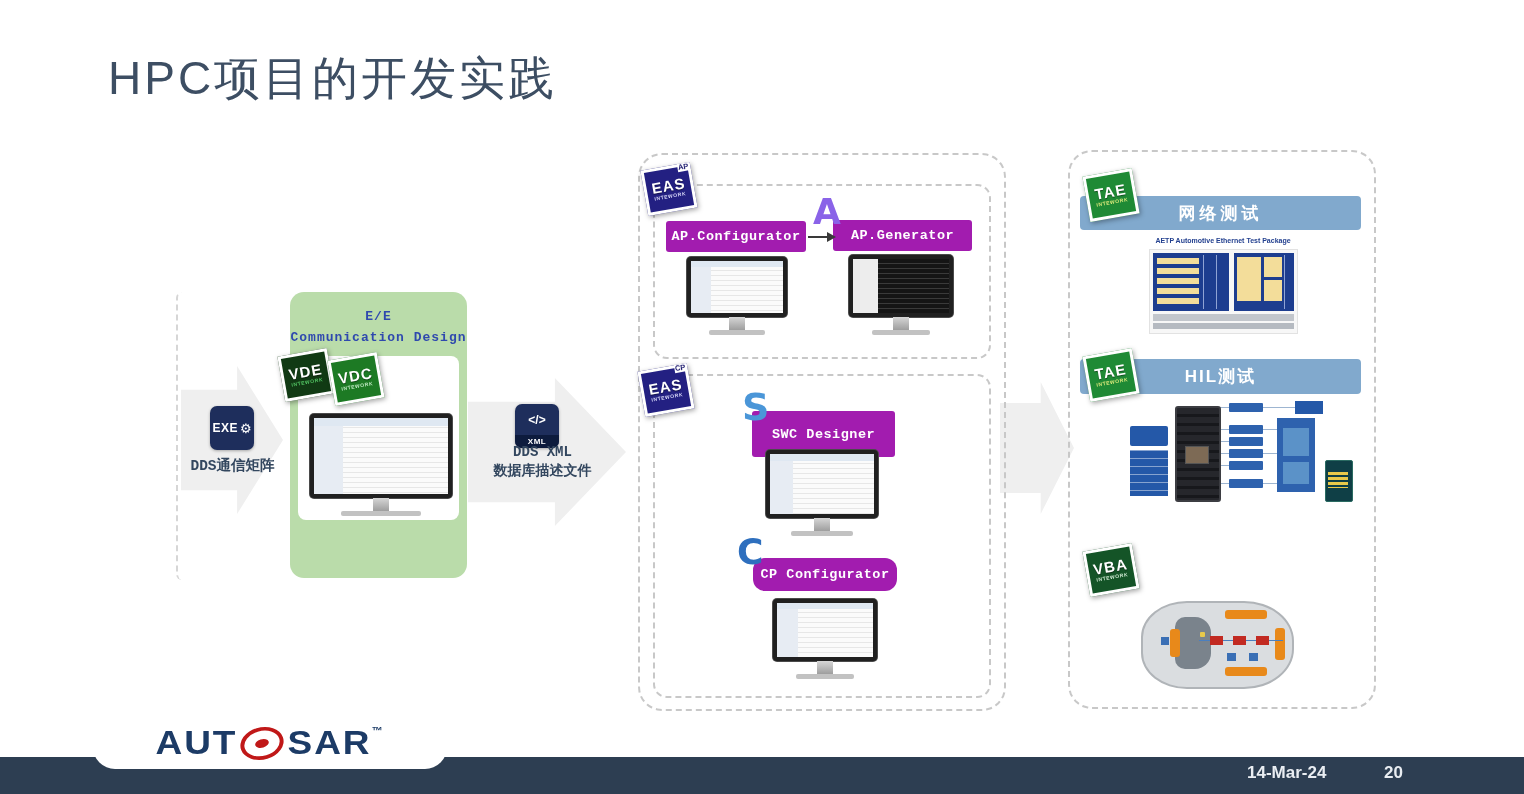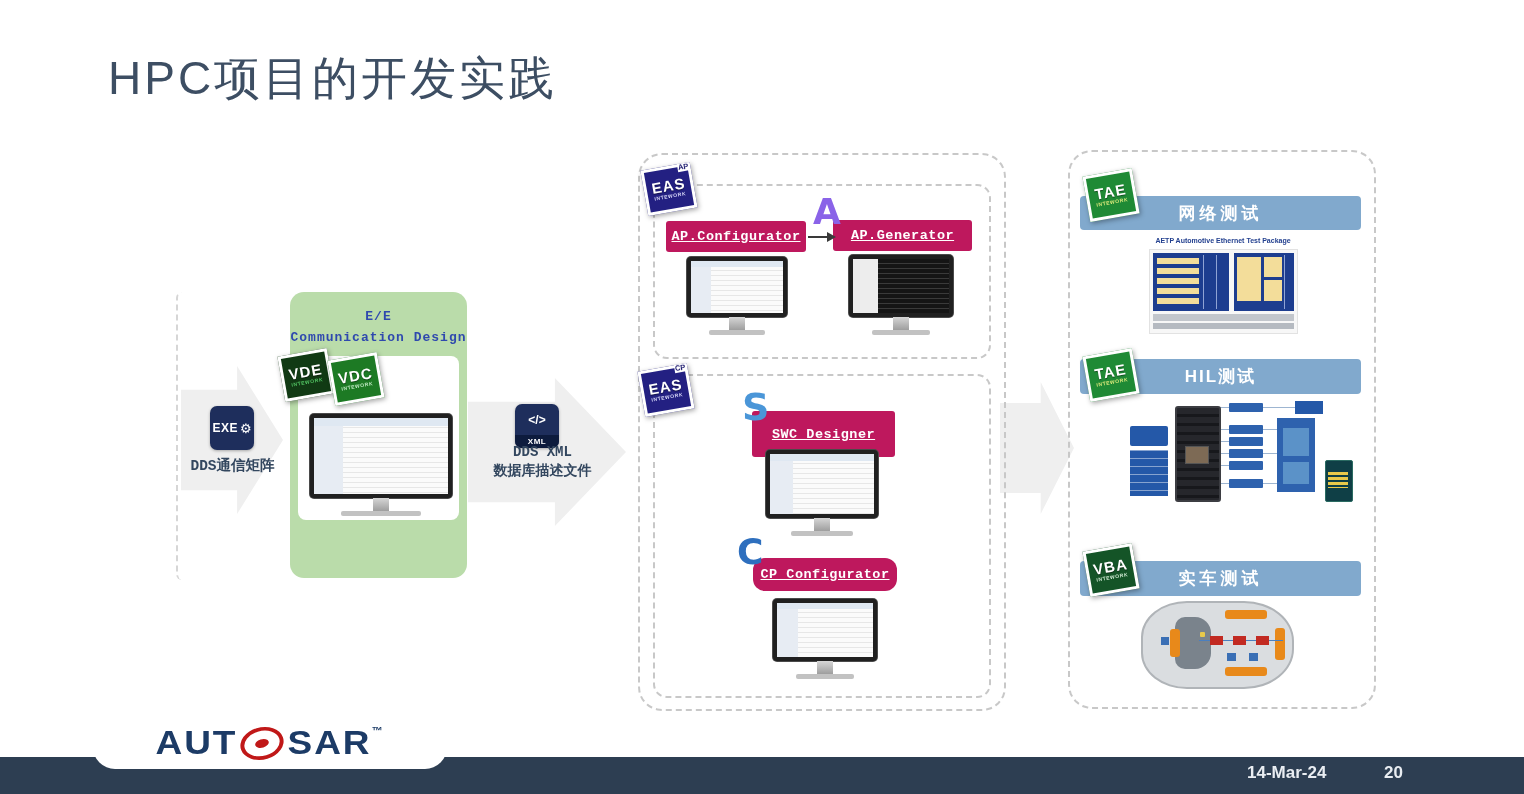--- a/index.html
+++ b/index.html
@@ -69,23 +69,23 @@
   #chip-eas-ap{left:644px;top:166px;}
   #chip-eas-cp{left:641px;top:367px;}
   .chip-tae{background:#1f8a35;}
   .chip-tae .chip-sub{color:#d9e87a;}
   #chip-tae-net{left:1086px;top:172px;}
   #chip-tae-hil{left:1086px;top:352px;}
   .chip-vba{background:#145427;left:1086px;top:547px;}
   .chip-vba .chip-sub{color:#cfe9d2;}
 
   
-  .tool-bar{position:absolute;background:#be185d;color:#fff;display:flex;align-items:center;
+  .tool-bar{position:absolute;background:#a21caf;color:#fff;display:flex;align-items:center;
     justify-content:center;border-radius:3px;font-family:"Liberation Mono","DejaVu Sans Mono",monospace;
-    font-weight:700;font-size:13.5px;letter-spacing:.5px;z-index:2;text-decoration:underline;}
+    font-weight:700;font-size:13.5px;letter-spacing:.5px;z-index:2;}
   #bar-apc{left:666px;top:221px;width:140px;height:31px;}
   #bar-apg{left:833px;top:220px;width:139px;height:31px;}
   #bar-swc{left:752px;top:411px;width:143px;height:46px;}
   #bar-cpc{left:753px;top:558px;width:144px;height:33px;border-radius:12px;}
   .test-bar{position:absolute;background:#81a9cd;color:#fff;display:flex;align-items:center;
     justify-content:center;border-radius:4px;font-weight:700;font-size:17px;letter-spacing:4px;z-index:2;}
   #bar-net{left:1080px;top:196px;width:281px;height:34px;}
   #bar-hil{left:1080px;top:359px;width:281px;height:35px;letter-spacing:2px;}
   #bar-veh{left:1080px;top:561px;width:281px;height:35px;}
 
@@ -351,21 +351,20 @@
     <div class="hil-ri1"></div>
       <div class="hil-ri2"></div>
     <div class="hil-dev"></div>
     <div class="hil-dev-stripes"></div>
   </div>
 
   <div class="chip chip-vba">
     <span class="chip-main">VBA</span>
     <span class="chip-sub">INTEWORK</span>
   </div>
-  <div class="test-bar" id="bar-veh">实车测试</div>
   <div id="car">
     <div class="car-body"></div>
     <div class="car-roof"></div>
     <div class="car-pad cp1"></div>
       <div class="car-pad cp2"></div>
     <div class="car-pad cp3"></div>
       <div class="car-pad cp4"></div>
     <div class="car-line"></div>
     <div class="car-ecu ce1"></div>
     <div class="car-ecu ce2"></div>

